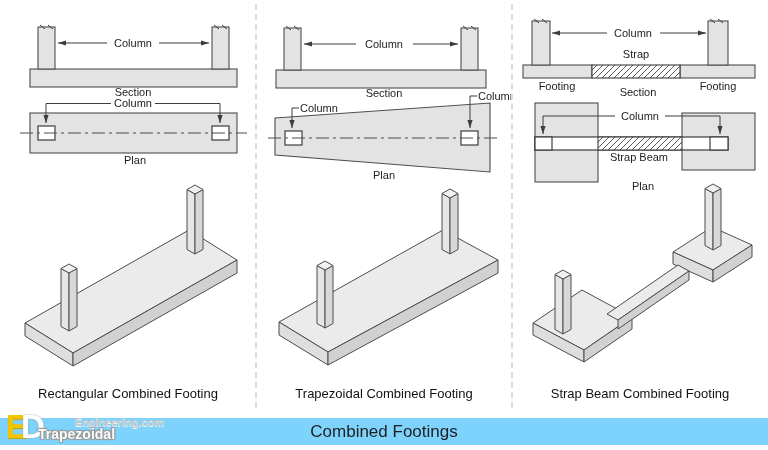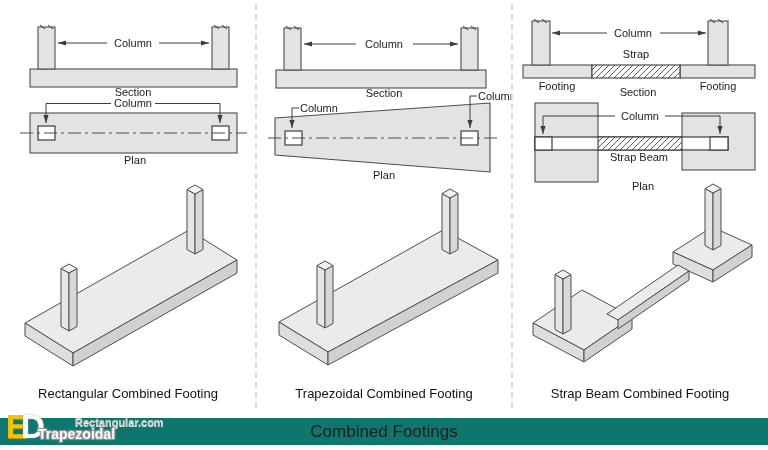--- a/index.html
+++ b/index.html
@@ -15,21 +15,21 @@
   .wh{fill:#ffffff;stroke:#3d3d3d;stroke-width:1.2;}
   .ht{fill:url(#hatch);stroke:#3d3d3d;stroke-width:1.1;}
   .ln{stroke:#3d3d3d;stroke-width:1;fill:none;}
   .cl{stroke:#4d4d4d;stroke-width:1;stroke-dasharray:13 4 3 4;fill:none;}
   .ftop{fill:#ebebeb;stroke:#4d4d4d;stroke-width:1;stroke-linejoin:round;}
   .flft{fill:#dedede;stroke:#4d4d4d;stroke-width:1;stroke-linejoin:round;}
   .frgt{fill:#d1d1d1;stroke:#4d4d4d;stroke-width:1;stroke-linejoin:round;}
   .ctop{fill:#f1f1f1;stroke:#4d4d4d;stroke-width:1;stroke-linejoin:round;}
   .clft{fill:#e6e6e6;stroke:#4d4d4d;stroke-width:1;stroke-linejoin:round;}
   .crgt{fill:#d8d8d8;stroke:#4d4d4d;stroke-width:1;stroke-linejoin:round;}
-  .footer{position:absolute;left:0;top:418px;width:768px;height:27px;background:#0f766e;}
+  .footer{position:absolute;left:0;top:418px;width:768px;height:27px;background:#7dd3fc;}
   .footer-title{text-align:center;font-size:17px;line-height:27px;color:#1f1f1f;}
   .logo{position:absolute;left:4px;top:410px;width:170px;height:40px;}
   .logo-e{position:absolute;left:2px;top:0px;font-size:33px;line-height:33px;font-weight:bold;
           color:#f2c500;text-shadow:0 1px 1px #caa000;}
   .logo-d{position:absolute;left:17px;top:0px;font-size:33px;line-height:33px;font-weight:bold;
           color:#ffffff;text-shadow:0 0 2px #9e9e9e;}
   .brand-top{position:absolute;left:71px;top:6px;font-size:11px;font-weight:bold;color:#c9c9c9;
           text-shadow:0 1px 0 #f4f4f4;}
   .brand-bottom{position:absolute;left:34px;top:16px;font-size:14px;font-weight:bold;color:#fbfbfb;
           text-shadow:-1px -1px 1px #989898,1px 1px 1px #989898,1px -1px 1px #989898,-1px 1px 1px #989898;}
@@ -184,17 +184,17 @@
 
   <div class="divider" style="left:255px"></div>
   <div class="divider" style="left:511px"></div>
 
   <div class="footer">
     <div class="footer-title">Combined Footings</div>
   </div>
   <div class="logo">
     <span class="logo-e">E</span>
     <span class="logo-d">D</span>
-    <span class="brand-top">Rectangular.com</span>
+    <span class="brand-top">Engineering.com</span>
     <span class="brand-bottom">Trapezoidal</span>
   </div>
 
 </div>
 
 </body></html>

